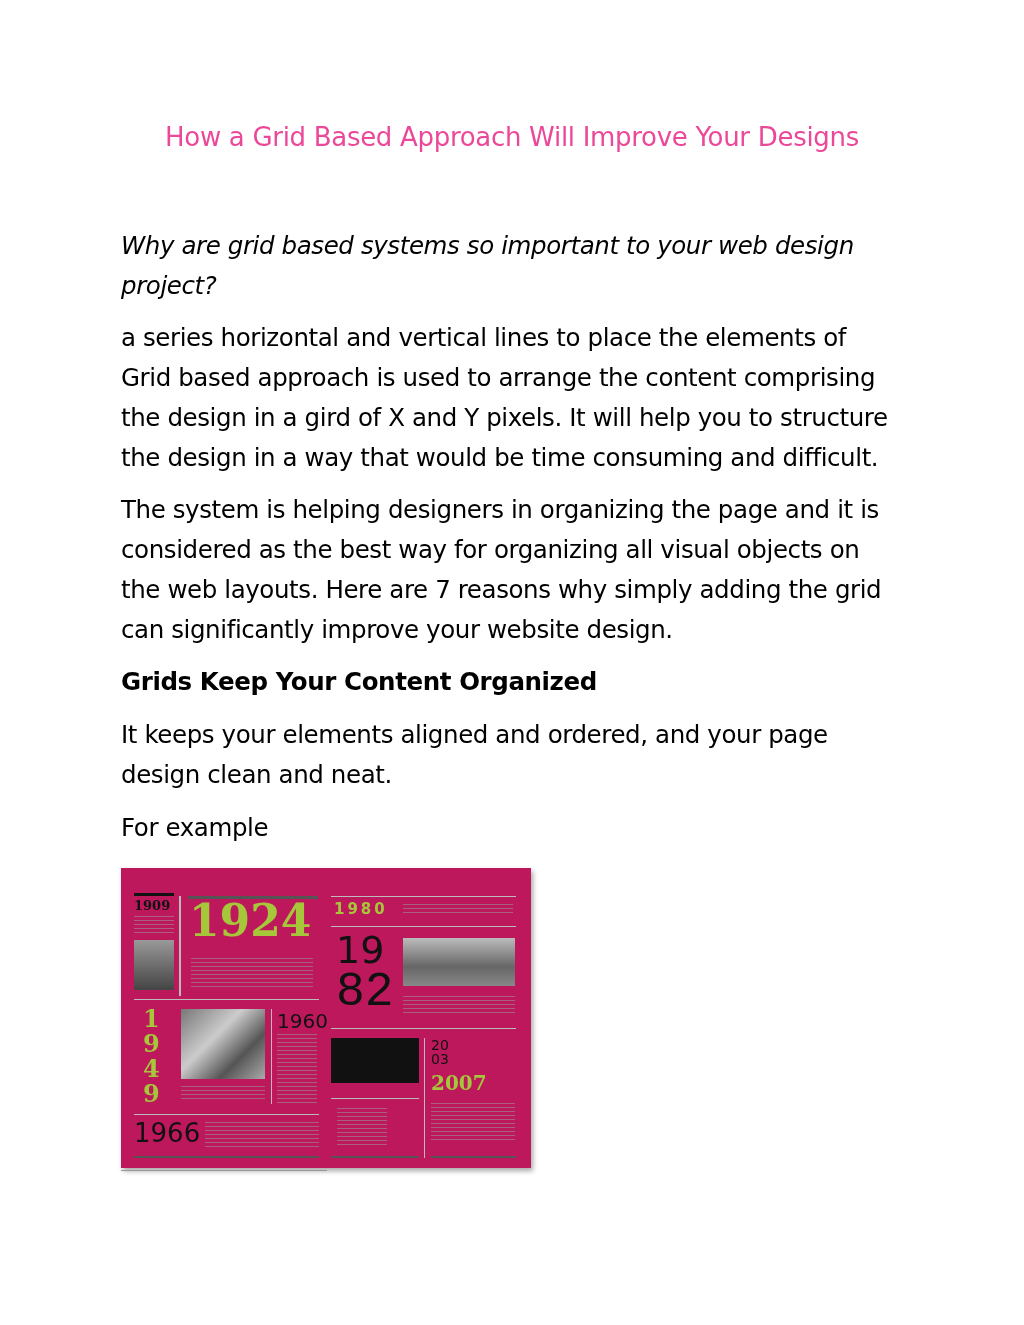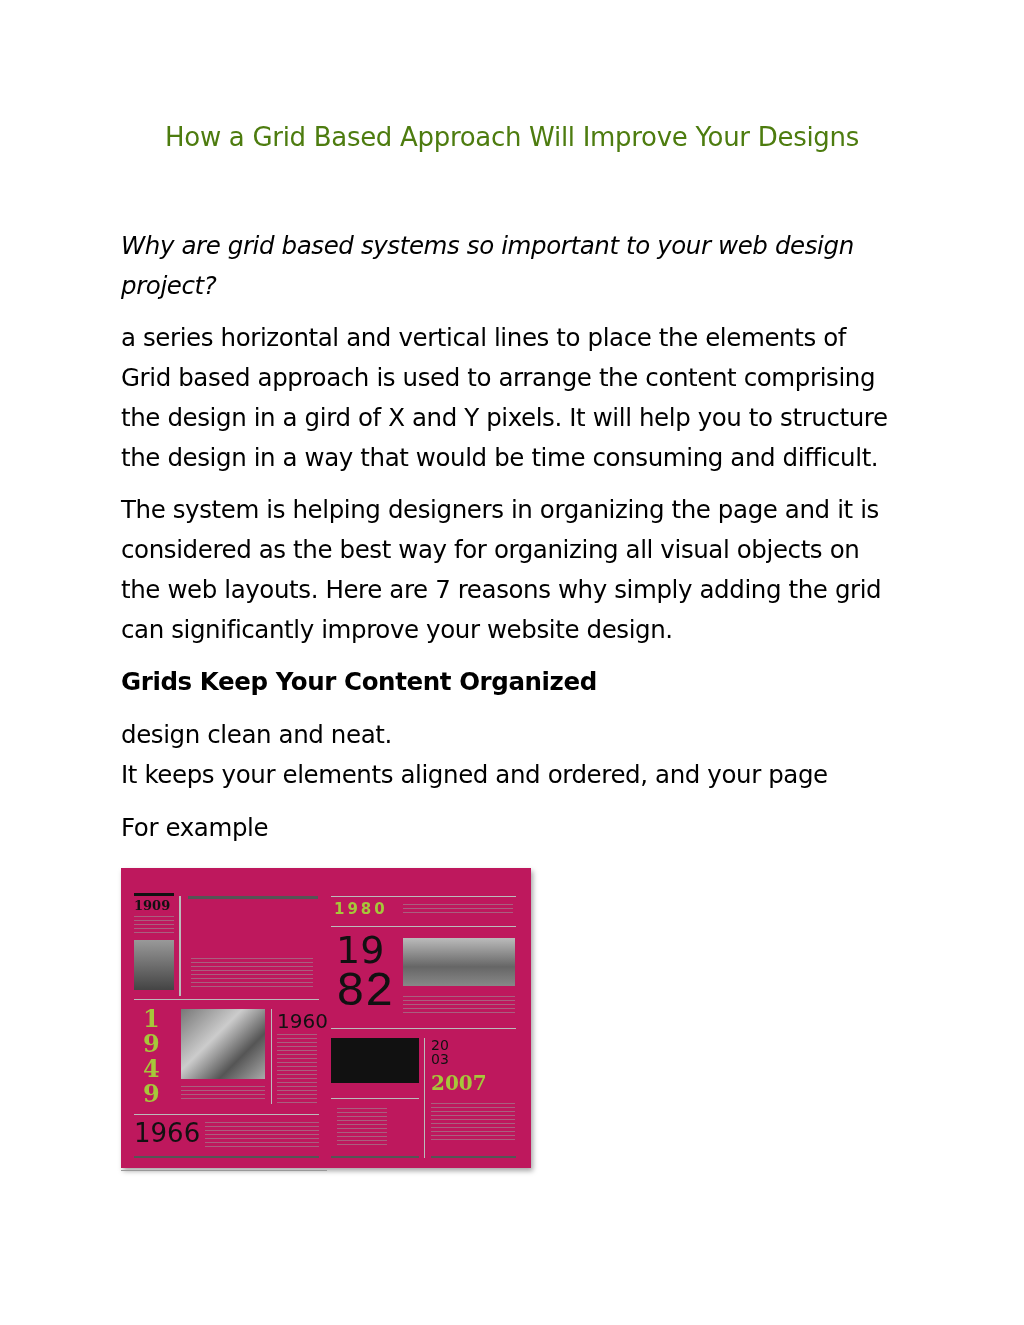--- a/index.html
+++ b/index.html
@@ -1,17 +1,17 @@
 <!DOCTYPE html>
 <html><head>
 <meta charset="utf-8">
 <style>
   html,body{margin:0;padding:0;background:#fff;}
   body{width:1024px;height:1325px;position:relative;overflow:hidden;font-family:"Liberation Sans",sans-serif;color:#000;}
-  .title{position:absolute;top:122px;left:0;width:1024px;text-align:center;color:#4d7c0f;font-size:26px;font-family:"DejaVu Sans",sans-serif;font-weight:normal;letter-spacing:-0.3px;}
+  .title{position:absolute;top:122px;left:0;width:1024px;text-align:center;color:#ec4899;font-size:26px;font-family:"DejaVu Sans",sans-serif;font-weight:normal;letter-spacing:-0.3px;}
   .body-text{position:absolute;left:121px;width:790px;font-family:"DejaVu Sans",sans-serif;font-size:24.5px;line-height:40px;letter-spacing:-0.4px;}
   .p{margin:0;}
   .h{font-weight:bold;}
   
   .collage{position:absolute;left:121px;top:868px;width:410px;height:300px;background:#be185d;box-shadow:2px 3px 5px rgba(0,0,0,0.35);}
   .cl{position:absolute;}
   .green{color:#a6c73a;font-family:"DejaVu Serif",serif;font-weight:bold;}
   .dark{color:#111;}
   .bar{position:absolute;background:#555;}
   .lightbar{position:absolute;background:#bbb;}
@@ -40,34 +40,35 @@
 <div class="body-text" style="top:490px;">
   <div class="p">The system is helping designers in organizing the page and it is</div>
   <div class="p">considered as the best way for organizing all visual objects on</div>
   <div class="p">the web layouts. Here are 7 reasons why simply adding the grid</div>
   <div class="p">can significantly improve your website design.</div>
 </div>
 
 <div class="body-text h" style="top:662px;">Grids Keep Your Content Organized</div>
 
 <div class="body-text" style="top:715px;">
+  <div class="p">It keeps your elements aligned and ordered, and your page</div>
   <div class="p">design clean and neat.</div>
-  <div class="p">It keeps your elements aligned and ordered, and your page</div>
 </div>
 
 <div class="body-text" style="top:808px;">For example</div>
 
 <div class="collage">
 
   <div class="bar" style="left:13px;top:25px;width:40px;height:3px;background:#111;"></div>
   <div class="cl dark" style="left:13px;top:30px;font-family:'DejaVu Serif',serif;font-weight:bold;font-size:13px;">1909</div>
   <div class="txtblk" style="left:13px;top:48px;width:40px;height:18px;"></div>
   <div class="photo" style="left:13px;top:72px;width:40px;height:50px;background:linear-gradient(#999,#444);"></div>
   <div class="lightbar" style="left:58px;top:28px;width:2px;height:100px;"></div>
   <div class="bar" style="left:67px;top:28px;width:130px;height:3px;"></div>
+  <div class="cl green" style="left:68px;top:30px;font-size:44px;line-height:46px;">1924</div>
   <div class="txtblk" style="left:70px;top:90px;width:122px;height:30px;"></div>
   <div class="lightbar" style="left:13px;top:131px;width:185px;height:1px;"></div>
   <div class="cl green" style="left:22px;top:138px;font-size:24px;line-height:25px;width:20px;">
     <div>1</div>
     <div>9</div>
     <div>4</div>
     <div>9</div>
   </div>
   <div class="photo" style="left:60px;top:141px;width:84px;height:70px;"></div>
   <div class="txtblk" style="left:60px;top:218px;width:84px;height:14px;"></div>

